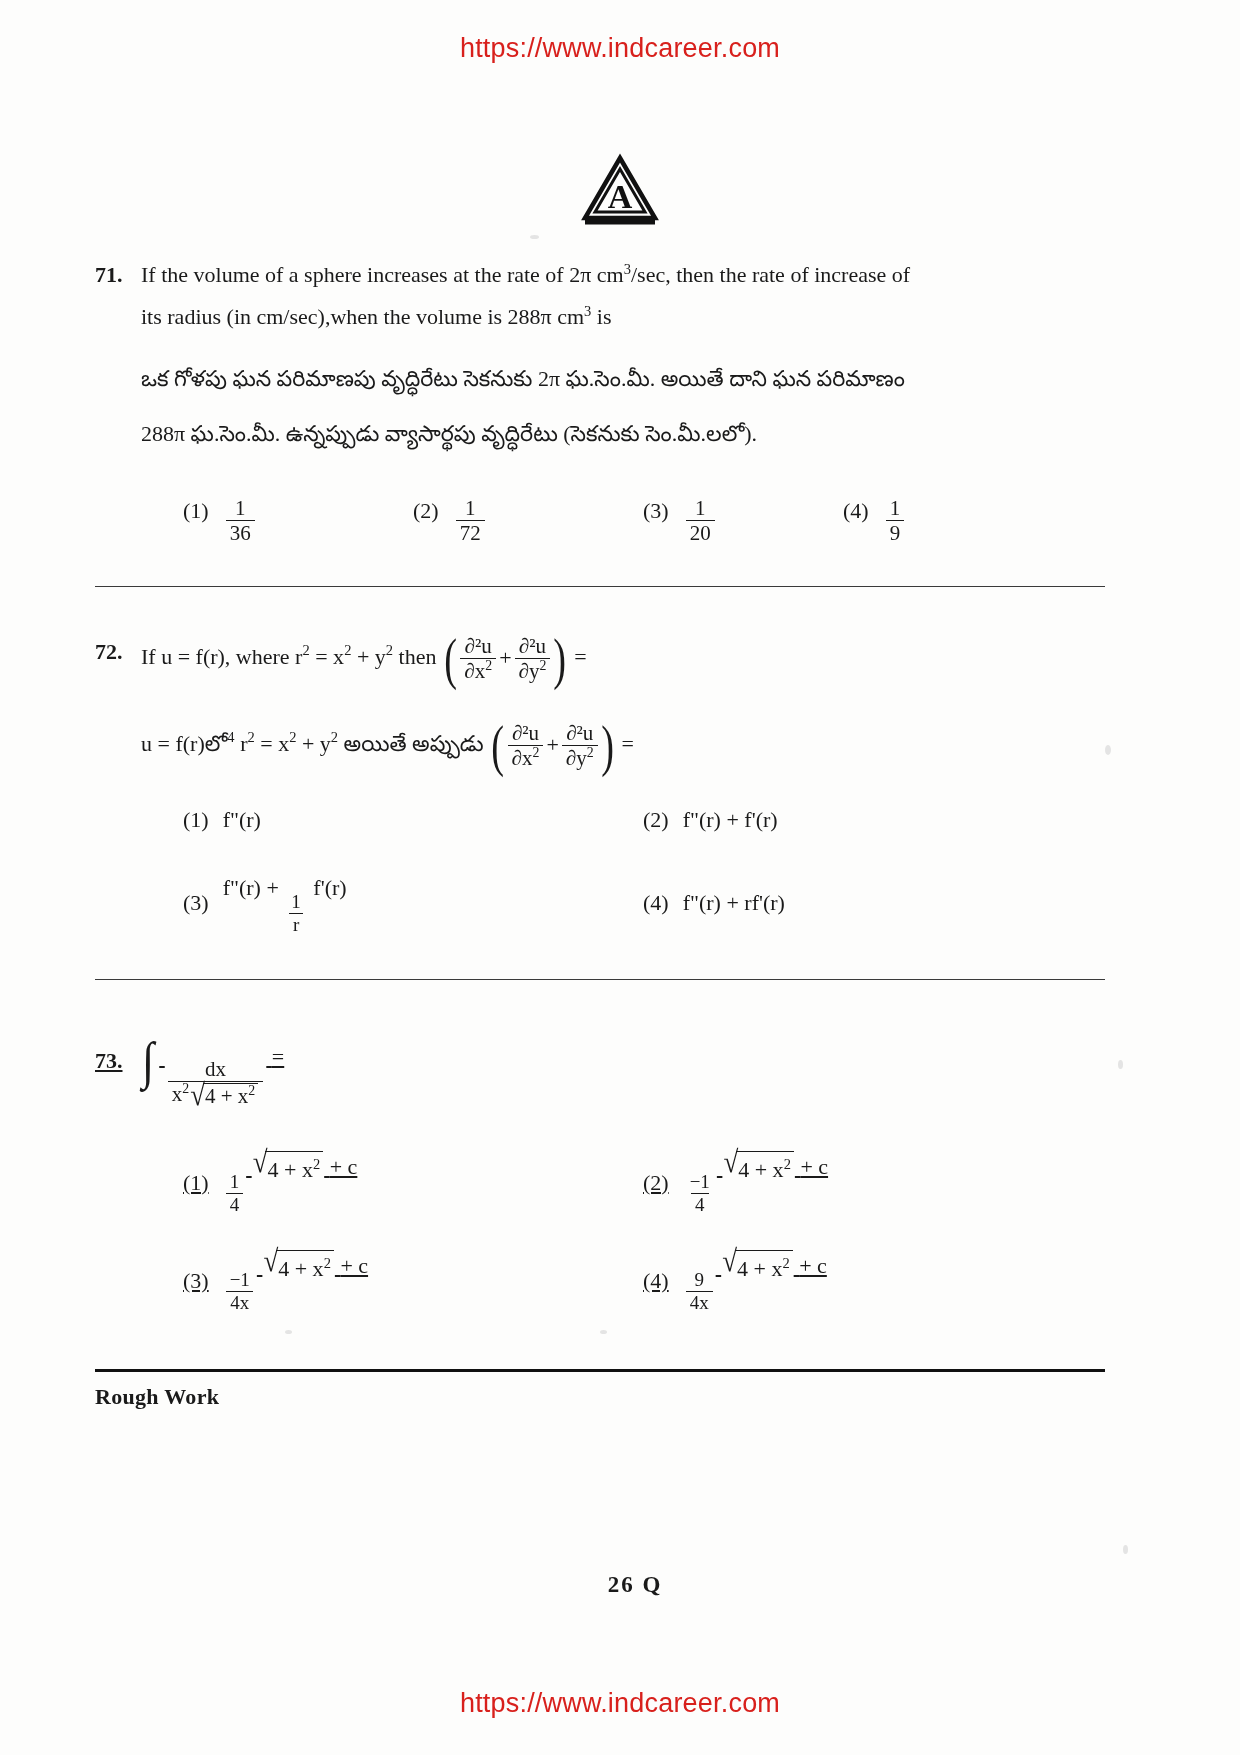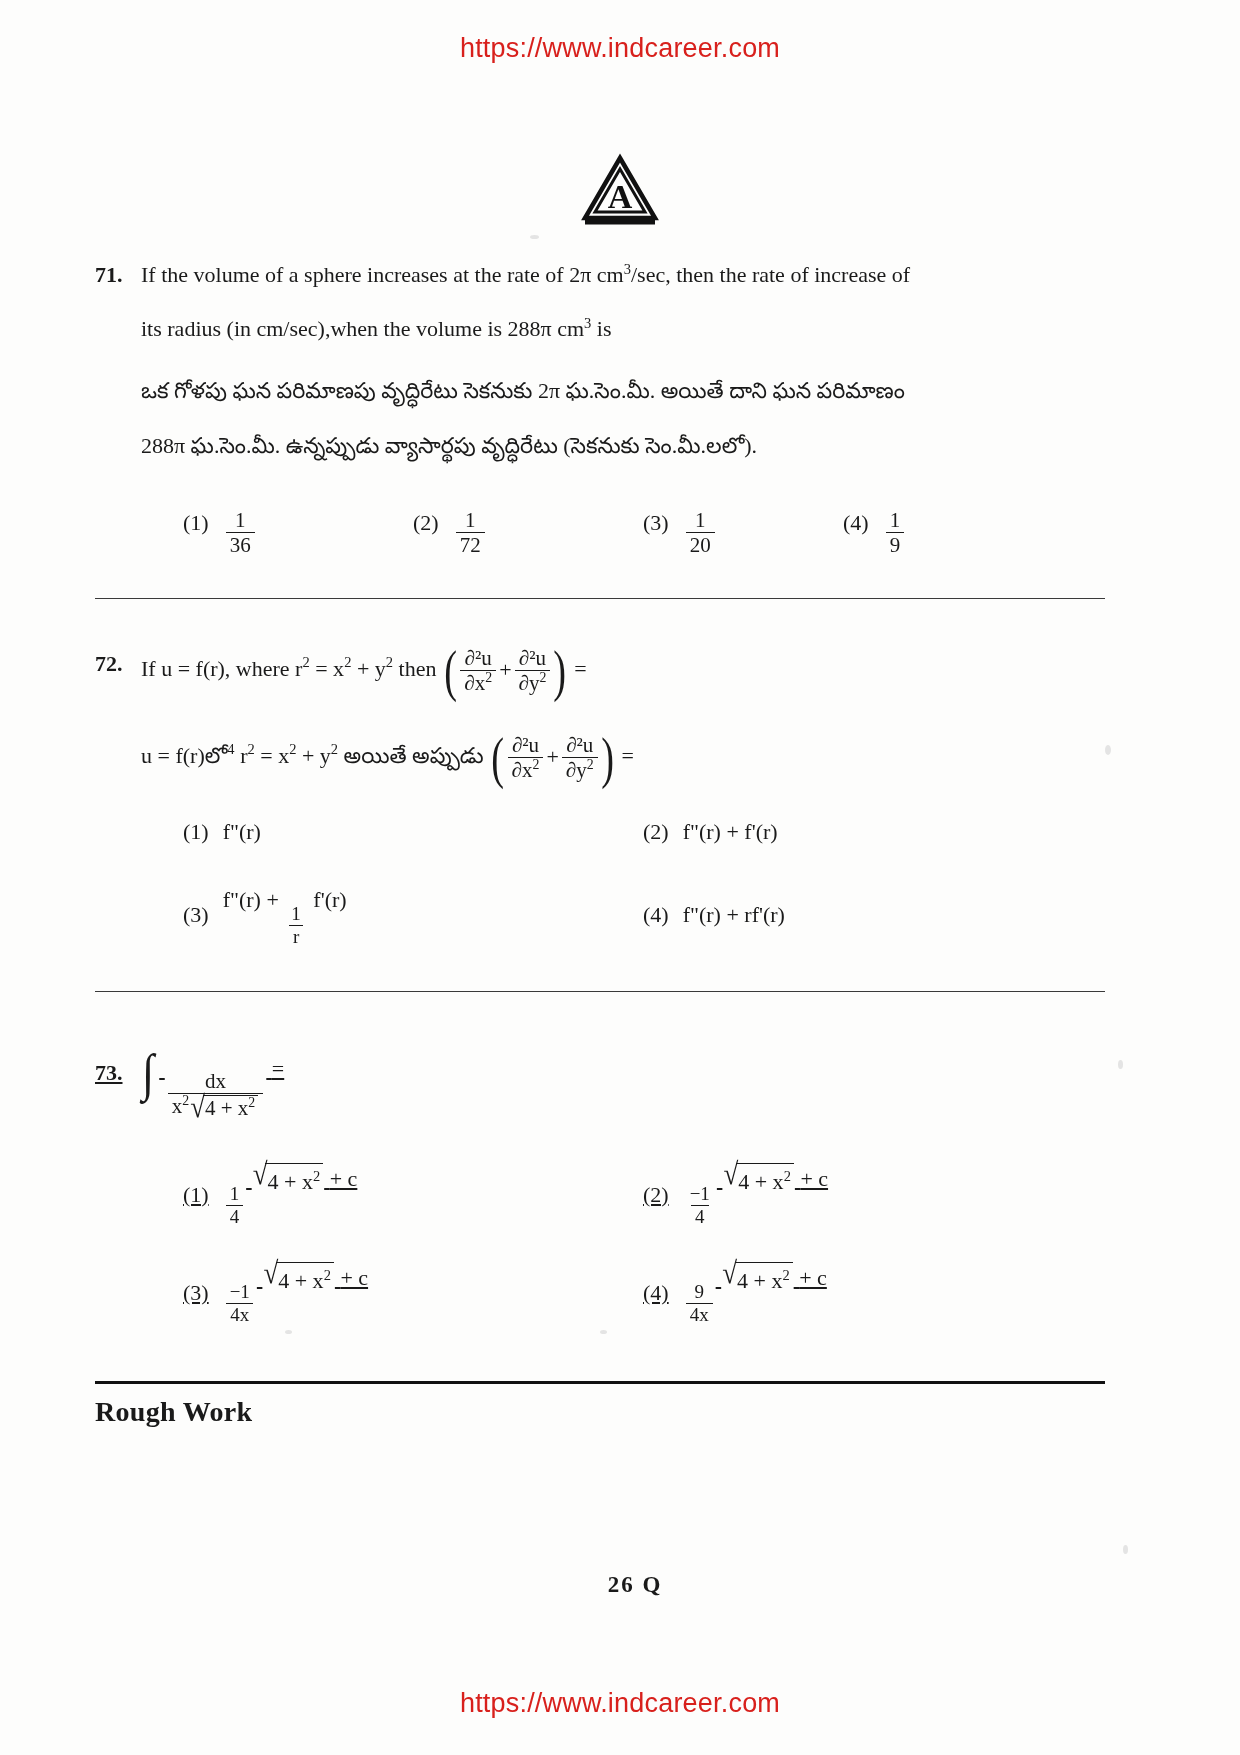--- a/index.html
+++ b/index.html
@@ -79,21 +79,21 @@
     flex: 1 1 auto;
     font-size: 22px;
     line-height: 1.52;
   }
 
   .eng-line {
     font-size: 22px;
     line-height: 1.55;
     text-align: left;
   }
-  .eng-line.second { margin-top: 20px; }
+  .eng-line.second { margin-top: 8px; }
 
   .tel-line {
     font-size: 22px;
     line-height: 1.75;
     margin-top: 26px;
   }
   .tel-line.next { margin-top: 16px; }
 
   
   sup { font-size: 0.66em; vertical-align: super; line-height: 0; }
@@ -202,21 +202,21 @@
   .rule-thick {
     height: 0;
     border-top: 3.4px solid #111;
     width: 100%;
   }
   .sep { margin: 30px 0 0 0; }
 
   
   .rough {
     font-weight: bold;
-    font-size: 28px;
+    font-size: 22px;
     margin-top: 12px;
     letter-spacing: 0.3px;
   }
   .page-no {
     position: absolute;
     left: 15px;
     width: 100%;
     top: 1572px;
     text-align: center;
     font-weight: bold;

